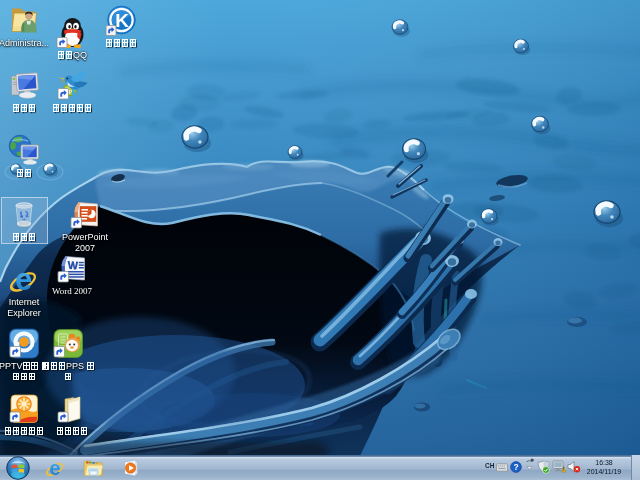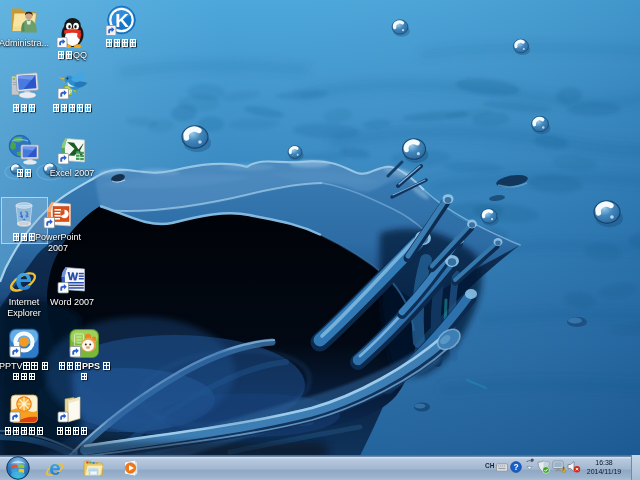--- a/index.html
+++ b/index.html
@@ -411,56 +411,35 @@
 <path d="M5,7 Q13,4 21,7" fill="none" stroke="#8fc4f0" stroke-width="1.4" opacity="0.7"></path>
 <rect x="14" y="11" width="17.5" height="14" rx="1.3" fill="#dde1e6" stroke="#9aa1a9" stroke-width="0.8"></rect>
 <rect x="15.8" y="12.8" width="13.9" height="10.4" fill="#2a55cc"></rect>
 <path d="M15.8,12.8 L29.7,12.8 L20,23.2 L15.8,23.2 Z" fill="#4678de"></path>
 <path d="M15.8,12.8 L29.7,12.8 L26,16.5 L15.8,15 Z" fill="#7aa2f0" opacity="0.7"></path>
 <rect x="20.5" y="25" width="5" height="2.2" fill="#c3c8ce"></rect>
 <ellipse cx="23" cy="28.3" rx="6.8" ry="2.3" fill="#e6eaee"></ellipse>
 </svg>
 <div class="lbl"><i class="cg"></i><i class="cg"></i></div>
 </div>
-<div class="ic" style="left:46px;top:134px;">
-<svg width="34" height="34" viewBox="0 0 34 34">
-<path d="M10.5,4.5 L29.5,6 L29.5,28 L8,26.5 Z" fill="#f4f6f4" stroke="#b9c4b9" stroke-width="0.7"></path>
-<path d="M10.5,4.5 Q7,8 6.5,14 Q6.2,20 8,26.5 L11.5,26.7 Q9.5,20 9.8,14 Q10,8.5 12.5,4.6 Z" fill="#58a35a"></path>
-<path d="M10.5,4.5 Q7,8 6.5,14 L9.9,14 Q10,8.5 12.5,4.6 Z" fill="#8cc88c"></path>
-<path d="M12,8 L19,8.8 L23.5,15.5 L28,9.8 L28.5,9.85 L25,16.8 L28.8,22.6 L26.2,22.4 L23,17.3 L19.5,21.8 L13.5,21.4 L19.5,14.8 Z" fill="#1a5c28"></path>
-<g fill="#3f9a4f">
-<rect x="21" y="17.5" width="3.6" height="2.2"></rect>
-          <rect x="25.2" y="17.8" width="3.6" height="2.2"></rect>
-<rect x="21" y="20.6" width="3.6" height="2.2"></rect>
-          <rect x="25.2" y="20.9" width="3.6" height="2.2"></rect>
-<rect x="21" y="23.7" width="3.6" height="2.2"></rect>
-          <rect x="25.2" y="24" width="3.6" height="2.2"></rect>
-</g>
-<g transform="translate(3,19.5)">
-          <rect width="10.5" height="10.5" rx="1.2" fill="#fff" stroke="#888f96" stroke-width="0.8"></rect>
-          <path d="M2.3,8.2 L2.3,5.9 Q2.3,3.2 5,3.2 L5.9,3.2 L5.9,1.5 L8.8,4.3 L5.9,7.1 L5.9,5.3 L4.8,5.3 Q4.2,5.3 4.2,6.2 L4.2,8.2 Z" fill="#2a5fd0"></path>
-        </g>
-</svg>
-<div class="lbl">Excel 2007</div>
-</div>
 <div class="ic" style="left:-2px;top:198px;">
 <svg width="34" height="34" viewBox="0 0 34 34">
 <path d="M9,7.5 L25,7.5 L23,25.5 L11,25.5 Z" fill="rgba(215,228,242,0.38)" stroke="rgba(250,253,255,0.55)" stroke-width="0.8"></path>
 <ellipse cx="17" cy="7.5" rx="8" ry="2.6" fill="rgba(225,235,245,0.5)" stroke="#c2cad2" stroke-width="1"></ellipse>
 <ellipse cx="17" cy="7.5" rx="8" ry="2.6" fill="none" stroke="#eef3f8" stroke-width="0.5"></ellipse>
 <path d="M13.5,13.5 Q12.5,16 14,18 L12.5,18.3 L15.5,20.5 L16.3,17.2 L15.2,17.8 Q14.2,15.8 15,13.8 Z" fill="#3565c8" opacity="0.9"></path>
 <path d="M17.5,13 L20.5,13.5 Q21.8,15.5 21,18 L22,18.8 L18.8,19.8 L18.5,16.5 L19.6,17.2 Q20,15.5 19,14.2 Z" fill="#3565c8" opacity="0.75"></path>
 <path d="M15,21.5 L18.5,22.5 L18,20.5 Z" fill="#3565c8" opacity="0.8"></path>
 <ellipse cx="17" cy="26.3" rx="7" ry="2.6" fill="#b9c2cb"></ellipse>
 <ellipse cx="17" cy="25.6" rx="7" ry="2.5" fill="#e4e9ee"></ellipse>
 <ellipse cx="17" cy="25.4" rx="5.6" ry="1.9" fill="#c8d0d8"></ellipse>
 </svg>
 <div class="lbl"><i class="cg"></i><i class="cg"></i><i class="cg"></i></div>
 </div>
-<div class="ic" style="left:32px;top:198px;">
+<div class="ic" style="left:59px;top:198px;">
 <svg width="34" height="34" viewBox="0 0 34 34">
 <path d="M10.5,4.5 L29.5,6 L29.5,28 L8,26.5 Z" fill="#f6f4f2" stroke="#d8b49a" stroke-width="0.7"></path>
 <path d="M10.5,4.5 Q7,8 6.5,14 Q6.2,20 8,26.5 L11.5,26.7 Q9.5,20 9.8,14 Q10,8.5 12.5,4.6 Z" fill="#e8854a"></path>
 <path d="M10.5,4.5 Q7,8 6.5,14 L9.9,14 Q10,8.5 12.5,4.6 Z" fill="#f2ad7e"></path>
 <rect x="12" y="8.5" width="16" height="15" fill="#d84e18"></rect>
 <rect x="12" y="8.5" width="16" height="15" fill="none" stroke="#b83c0c" stroke-width="0.5"></rect>
 <g fill="#fff">
           <rect x="13.5" y="11" width="6.5" height="1.6"></rect>
           <rect x="13.5" y="14" width="6" height="1.6"></rect>
           <rect x="13.5" y="17" width="6.5" height="1.6"></rect>
@@ -483,21 +462,21 @@
             <stop offset="0.55" stop-color="#2f97e0"></stop>
             <stop offset="1" stop-color="#1a6fc0"></stop>
           </linearGradient>
         </defs>
 <ellipse cx="16" cy="19" rx="13.4" ry="6.2" transform="rotate(-31 16 19)" fill="none" stroke="#f0c038" stroke-width="2.2"></ellipse>
 <text x="16.7" y="26.5" font-size="31" font-weight="bold" fill="url(#ieg)" text-anchor="middle" font-family="Liberation Sans">e</text>
 <path d="M3.4,21.5 Q6.5,26.8 14,27.6 Q8,28.2 4.9,25.6 Q3.4,23.8 3.4,21.5 Z" fill="#f0c038"></path>
 </svg>
 <div class="lbl">Internet<br>Explorer</div>
 </div>
-<div class="ic" style="left:46px;top:263px;">
+<div class="ic" style="left:46px;top:252px;font-family:Liberation Serif, serif;">
 <svg width="34" height="34" viewBox="0 0 34 34">
 <path d="M10.5,4.5 L29.5,6 L29.5,28 L8,26.5 Z" fill="#f6f7fa" stroke="#a8b4cc" stroke-width="0.7"></path>
 <path d="M10.5,4.5 Q7,8 6.5,14 Q6.2,20 8,26.5 L11.5,26.7 Q9.5,20 9.8,14 Q10,8.5 12.5,4.6 Z" fill="#3860b8"></path>
 <path d="M10.5,4.5 Q7,8 6.5,14 L9.9,14 Q10,8.5 12.5,4.6 Z" fill="#7492d4"></path>
 <path d="M12.5,9 L14.5,9.1 L15.6,14.5 L17,9.3 L18.8,9.4 L20,14.9 L21.3,9.6 L23.2,9.7 L21.2,17.5 L18.9,17.4 L17.9,13 L16.8,17.2 L14.5,17.1 Z" fill="#2a4fa8"></path>
 <g fill="#2a4fa8">
           <rect x="23.8" y="9.8" width="5" height="1.5"></rect>
           <rect x="23.8" y="12.4" width="5" height="1.5"></rect>
           <rect x="23.8" y="15" width="5" height="1.5"></rect>
         </g>
@@ -521,21 +500,21 @@
 <circle cx="17" cy="15" r="8.6" fill="none" stroke="#f6fafc" stroke-width="4"></circle>
 <path d="M8.4,15 L8.4,25.5 Q8.4,27.5 10.2,27.5 L12.4,27.5 L12.4,15 Z" fill="#f6fafc"></path>
 <circle cx="17" cy="15" r="4.8" fill="#f59a20"></circle>
 <g transform="translate(3,19.5)">
           <rect width="10.5" height="10.5" rx="1.2" fill="#fff" stroke="#888f96" stroke-width="0.8"></rect>
           <path d="M2.3,8.2 L2.3,5.9 Q2.3,3.2 5,3.2 L5.9,3.2 L5.9,1.5 L8.8,4.3 L5.9,7.1 L5.9,5.3 L4.8,5.3 Q4.2,5.3 4.2,6.2 L4.2,8.2 Z" fill="#2a5fd0"></path>
         </g>
 </svg>
 <div class="lbl">PPTV<i class="cg"></i><i class="cg"></i> <i class="cg"></i><br><i class="cg"></i><i class="cg"></i><i class="cg"></i></div>
 </div>
-<div class="ic" style="left:58px;top:327px;font-weight:bold;">
+<div class="ic" style="left:42px;top:327px;">
 <svg width="34" height="34" viewBox="0 0 34 34">
 <rect x="3" y="2.5" width="28.5" height="28" rx="6" fill="#7ab838"></rect>
 <rect x="3.8" y="3.3" width="26.9" height="13" rx="6" fill="#a2d45f" opacity="0.9"></rect>
 <rect x="3" y="2.5" width="28.5" height="28" rx="6" fill="none" stroke="#5d9422" stroke-width="0.8"></rect>
 <g stroke="#e9f4d8" stroke-width="1" opacity="0.7" fill="none">
 <rect x="7.5" y="7" width="9" height="12" rx="1"></rect>
 <path d="M9.5,10 L14.5,10 M9.5,13 L14.5,13 M9.5,16 L14.5,16"></path>
 </g>
 <circle cx="21" cy="10" r="3.2" fill="#e8861f"></circle>
 <circle cx="27" cy="12" r="2.4" fill="#e8861f"></circle>

